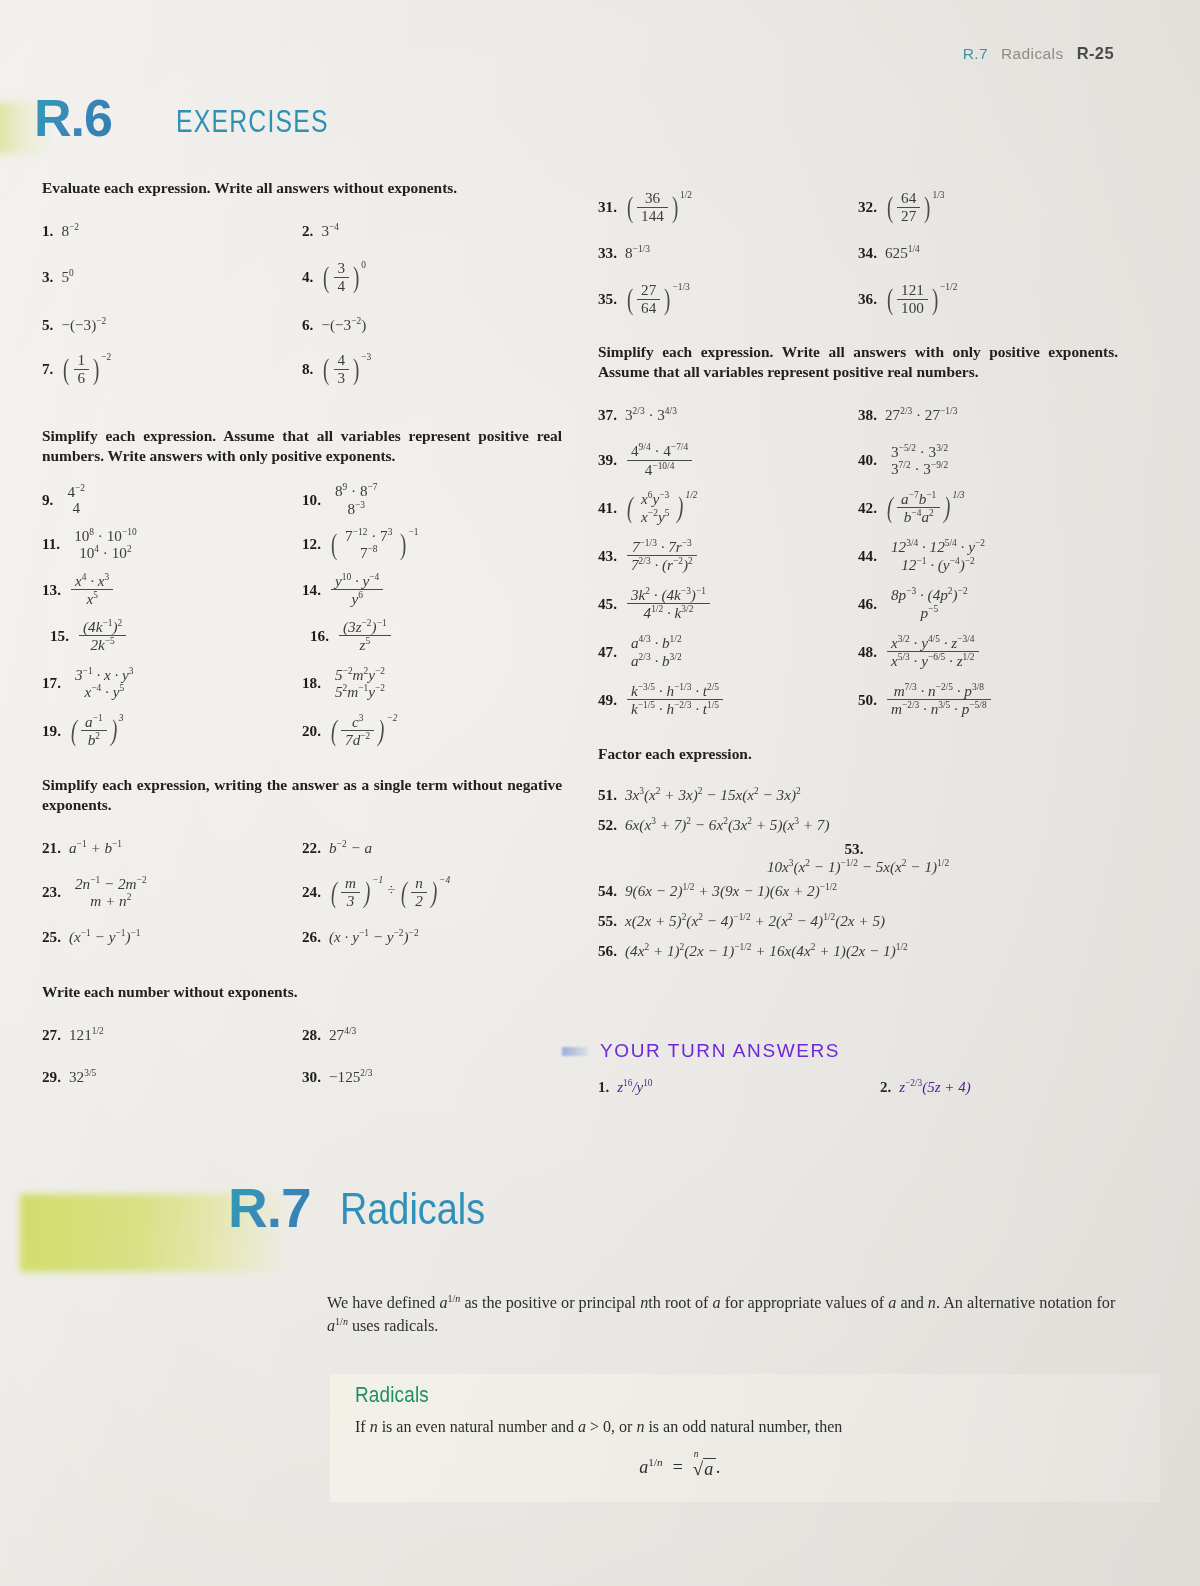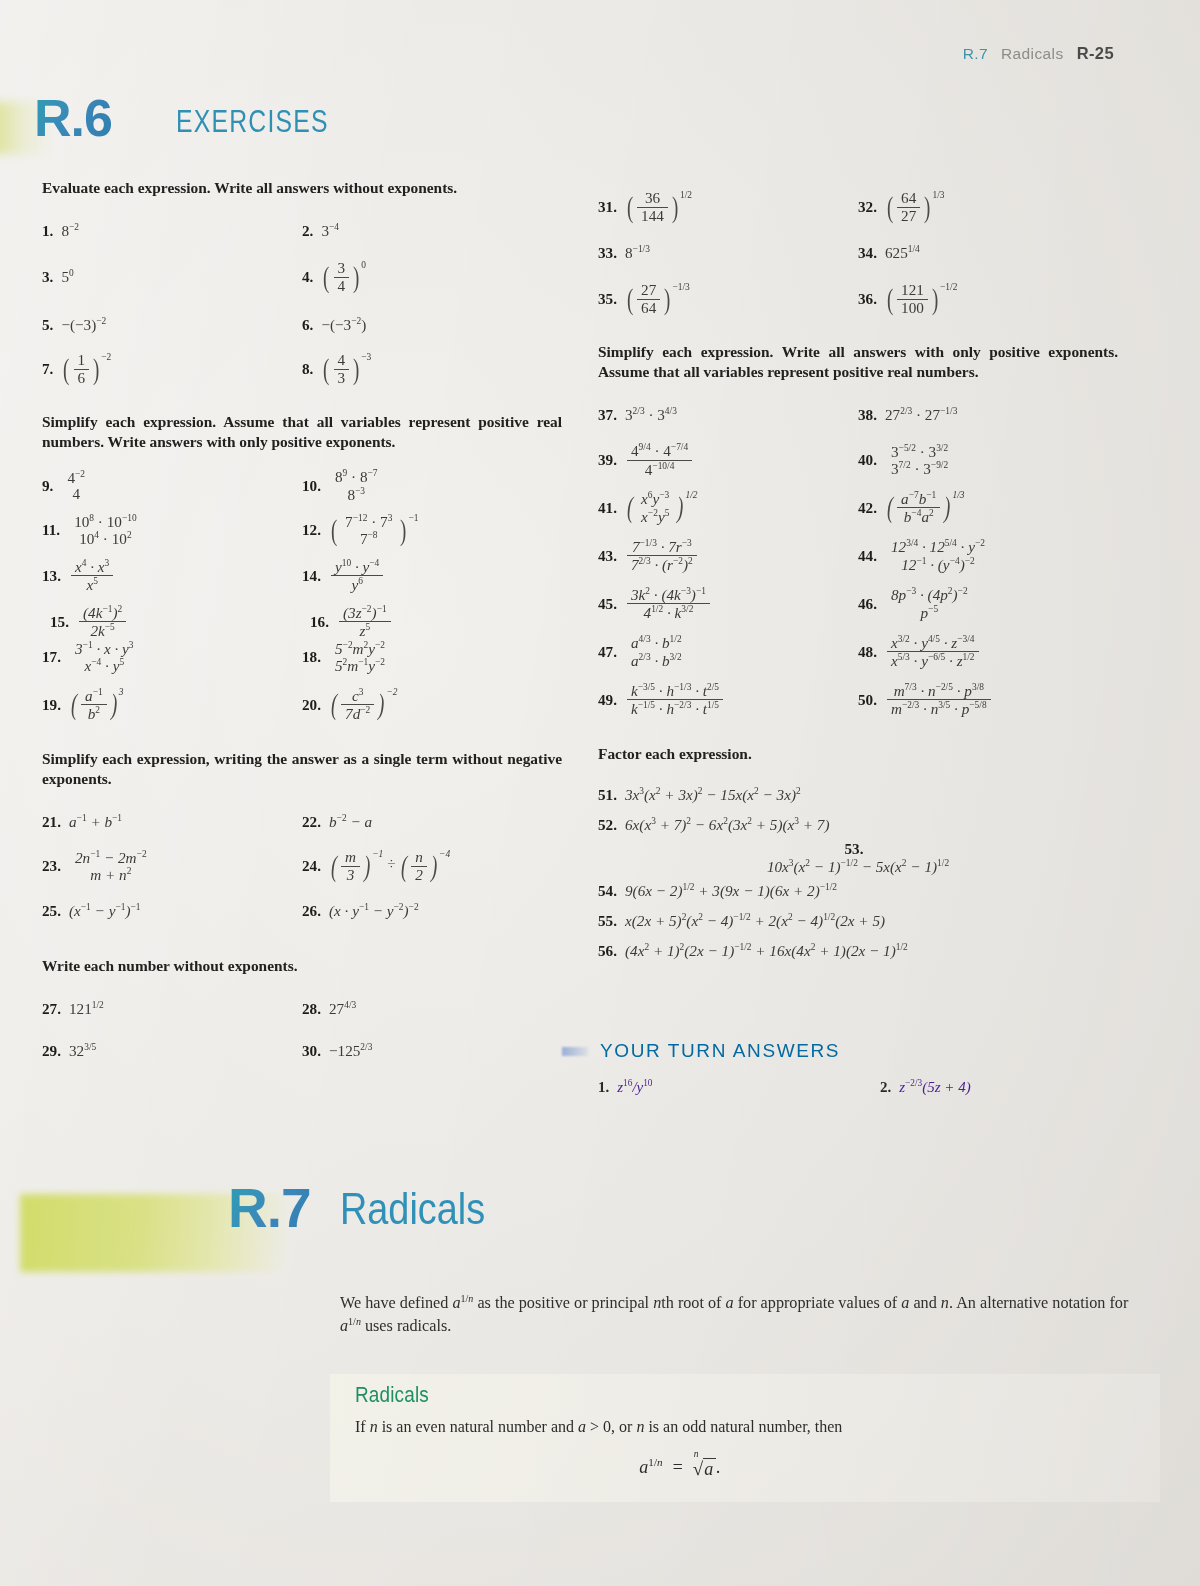--- a/index.html
+++ b/index.html
@@ -112,21 +112,21 @@
     transform:scaleX(0.62); transform-origin:center;
     color:#4a4a47;
   }
   .grp-sup { vertical-align:top; font-size:0.62em; }
 
   
   .yta-wrap { position:absolute; left:562px; top:1040px; width:600px; }
   .yta-head {
     display:flex; align-items:center; gap:12px;
     font-family:"Liberation Sans", sans-serif;
-    font-size:19px; letter-spacing:1.6px; color:#0369a1;
+    font-size:19px; letter-spacing:1.6px; color:#6d28d9;
     filter:blur(0.6px);
   }
   .yta-mark {
     width:26px; height:9px;
     background:linear-gradient(90deg,#9aaed6 0%, rgba(180,193,220,0.25) 100%);
     filter:blur(1.2px);
   }
   .yta-row { display:flex; margin-top:16px; padding-left:36px; }
   .yta-item { width:50%; display:flex; align-items:center; }
   .yta-num { font-weight:bold; font-size:15px; margin-right:8px; color:#2a2a28; }
@@ -149,21 +149,21 @@
   }
   .sec7 .s7ttl {
     position:absolute; left:340px; top:12px;
     font-family:"Liberation Sans", sans-serif;
     font-size:44px; font-weight:normal; color:#2f90b8;
     transform:scaleX(0.86); transform-origin:left top;
     filter:blur(0.3px);
   }
 
   .body-text {
-    position:absolute; left:340px; top:1292px; width:795px;
+    position:absolute; left:327px; top:1292px; width:795px;
     font-size:16.2px; line-height:1.42; color:#2f2f2d;
     text-align:left;
     filter:blur(0.3px);
   }
   .body-text i { font-style:italic; }
 
   
   .defbox {
     position:absolute; left:330px; top:1374px; width:830px; height:128px;
     background:linear-gradient(100deg, rgba(243,242,233,0.92) 0%, rgba(240,238,232,0.75) 45%, rgba(237,235,231,0.45) 100%);
@@ -253,21 +253,21 @@
       <div class="pcell">
         <span class="pnum">7.</span>
         <span class="pexp up"><span class="big-paren">(</span><span class="frac"><span class="num">1</span><span class="den">6</span></span><span class="big-paren">)</span><span class="grp-sup">−2</span></span>
       </div>
       <div class="pcell">
         <span class="pnum">8.</span>
         <span class="pexp up"><span class="big-paren">(</span><span class="frac"><span class="num">4</span><span class="den">3</span></span><span class="big-paren">)</span><span class="grp-sup">−3</span></span>
       </div>
     </div>
 
-    <p class="instr" style="margin-top:26px;">Simplify each expression. Assume that all variables represent positive real numbers. Write answers with only positive exponents.</p>
+    <p class="instr" style="margin-top:40px;">Simplify each expression. Assume that all variables represent positive real numbers. Write answers with only positive exponents.</p>
 
     <div class="prow">
       <div class="pcell">
         <span class="pnum">9.</span>
         <span class="pexp up"><span class="frac nobar"><span class="num">4<sup>−2</sup></span><span class="den">4</span></span></span>
       </div>
       <div class="pcell">
         <span class="pnum">10.</span>
         <span class="pexp up"><span class="frac nobar"><span class="num">8<sup>9</sup> · 8<sup>−7</sup></span><span class="den">8<sup>−3</sup></span></span></span>
       </div>
@@ -299,21 +299,21 @@
       <div class="pcell">
         <span class="pnum">15.</span>
         <span class="pexp"><span class="frac"><span class="num">(4k<sup>−1</sup>)<sup>2</sup></span><span class="den">2k<sup>−5</sup></span></span></span>
       </div>
       <div class="pcell">
         <span class="pnum">16.</span>
         <span class="pexp"><span class="frac"><span class="num">(3z<sup>−2</sup>)<sup>−1</sup></span><span class="den">z<sup>5</sup></span></span></span>
       </div>
     </div>
 
-    <div class="prow" style="margin-top:0;">
+    <div class="prow" style="margin-top:12px;">
       <div class="pcell">
         <span class="pnum">17.</span>
         <span class="pexp"><span class="frac nobar"><span class="num">3<sup>−1</sup> · x · y<sup>3</sup></span><span class="den">x<sup>−4</sup> · y<sup>5</sup></span></span></span>
       </div>
       <div class="pcell">
         <span class="pnum">18.</span>
         <span class="pexp"><span class="frac nobar"><span class="num">5<sup>−2</sup>m<sup>2</sup>y<sup>−2</sup></span><span class="den">5<sup>2</sup>m<sup>−1</sup>y<sup>−2</sup></span></span></span>
       </div>
     </div>
 

